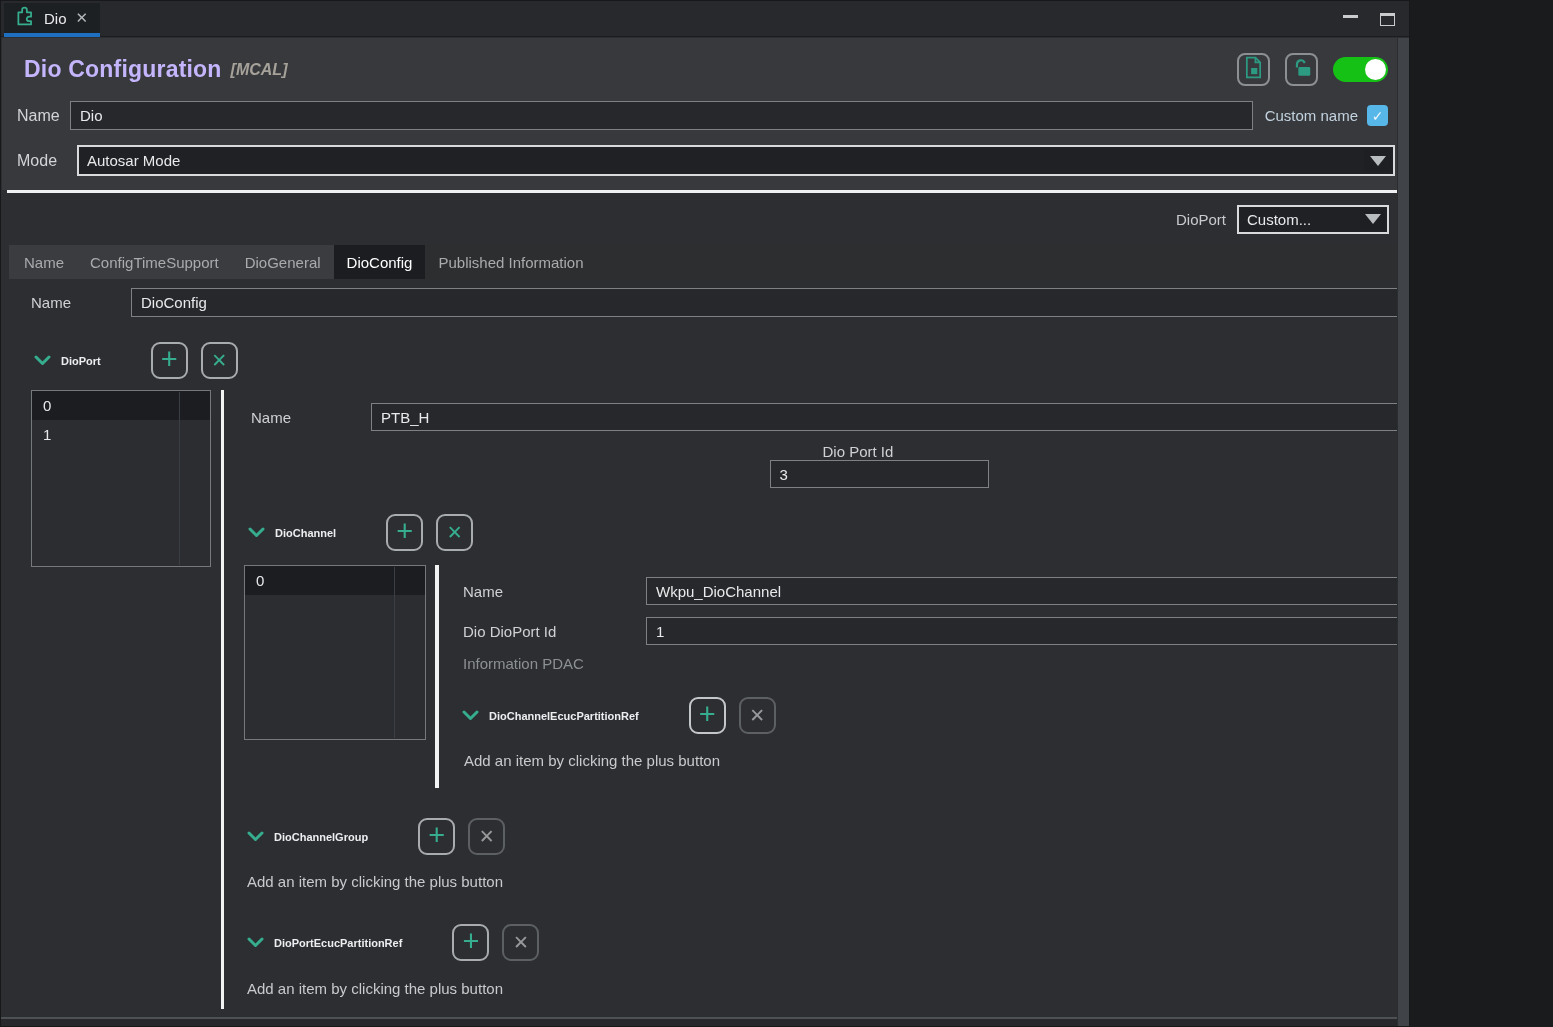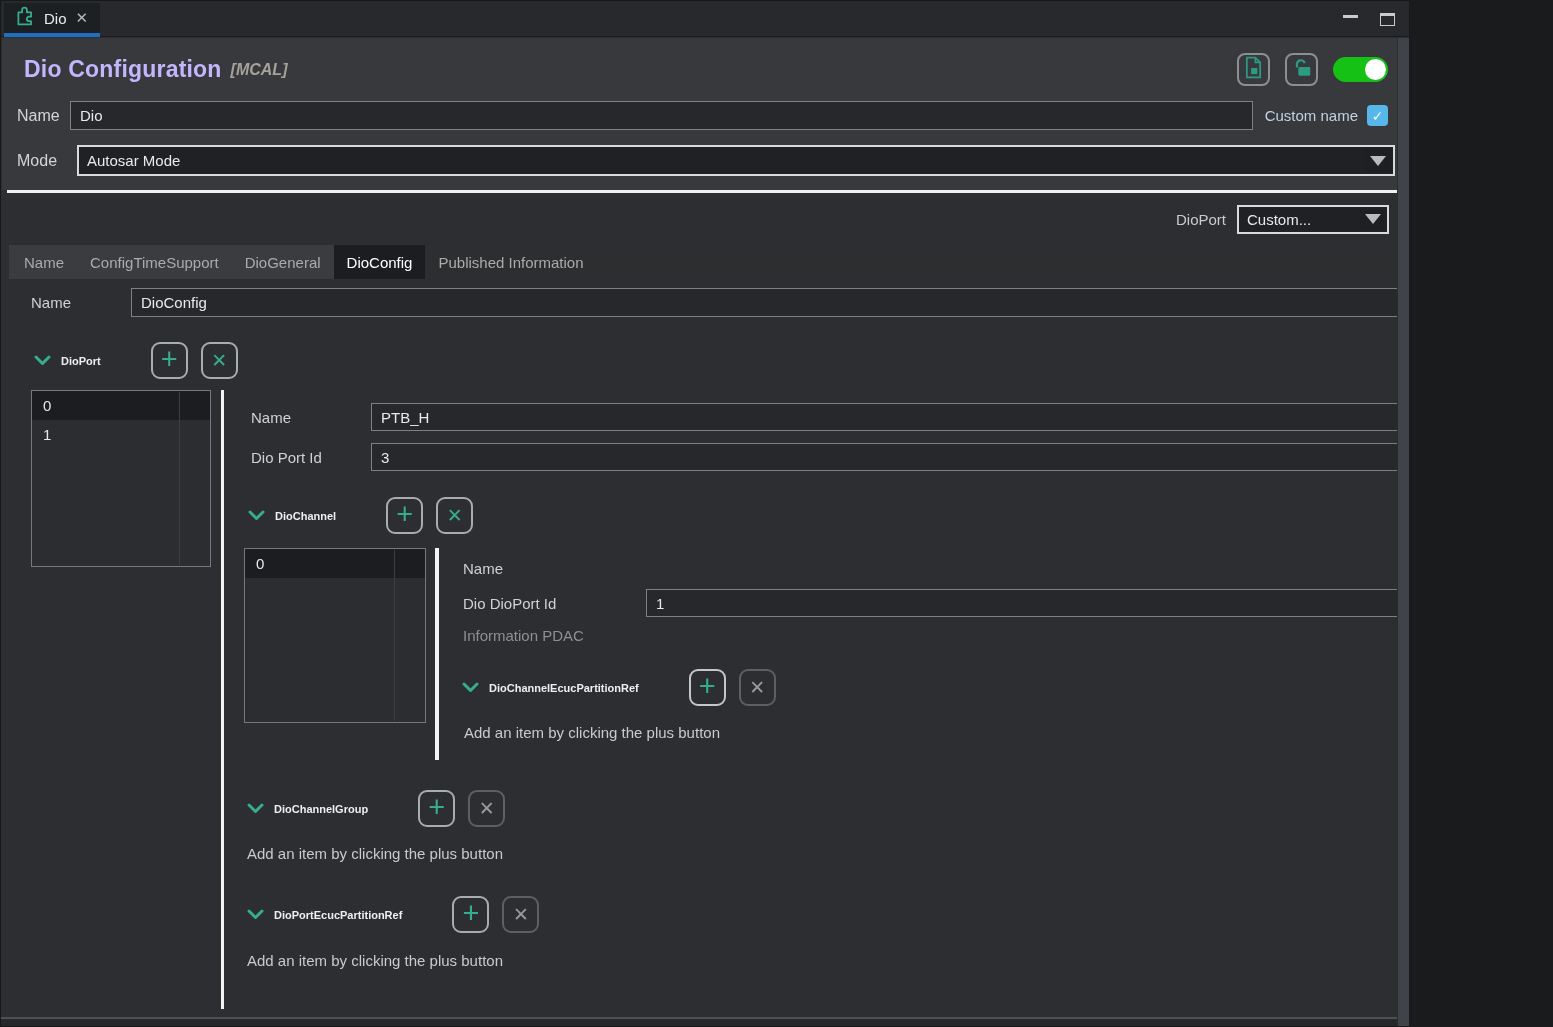--- a/index.html
+++ b/index.html
@@ -77,21 +77,21 @@
   .listbox { width:180px; border:1px solid #76797c; background:#2b2d30; position:relative; align-self:flex-start; }
   .listbox::after { content:""; position:absolute; top:1px; bottom:1px; right:30px; width:1px; background:#3a3f45; }
   .lrow { height:29px; line-height:29px; padding-left:11px; color:#e8e9ea; font-size:15px; cursor:pointer; }
   .lrow.selected { background:#1b1d20; }
   .list-dioport { height:177px; }
   .vsplit { width:3px; background:#f2f3f3; margin-left:10px; flex:0 0 auto; }
   .detail { flex:1 1 auto; margin-left:20px; min-width:0; }
 
   .frow { display:flex; align-items:center; }
   .detail > .frow { margin-top:13px; margin-right:28px; }
-  .detail > .frow + .frow { margin-top:12px; }
+  .detail > .frow + .frow { margin-top:12px;flex-direction:column; }
   .detail .flabel { width:127px; padding-left:7px; }
   .frow .text-input { height:28px; }
 
   .hdr-diochannel { margin:26px 0 0 4px; }
   .diochannel-body { display:flex; align-items:stretch; margin-top:14px; }
   .list-diochannel { width:182px; height:175px; }
   .vsplit2 { width:4px; background:#f2f3f3; margin-left:9px; flex:0 0 auto; }
   .chdetail { flex:1 1 auto; margin-left:18px; min-width:0; padding-bottom:19px; }
   .chdetail .frow { margin-top:12px; margin-right:35px; }
   .chdetail .frow.first { margin-top:12px; }
@@ -250,20 +250,21 @@
 
         <div class="diochannel-body">
           <div class="listbox list-diochannel">
             <div class="lrow selected">0</div>
           </div>
           <div class="vsplit2"></div>
 
           <div class="chdetail">
             <div class="frow first">
               <span class="flabel">Name</span>
+              <input class="text-input grow" value="Wkpu_DioChannel" style="">
             </div>
             <div class="frow">
               <span class="flabel">Dio DioPort Id</span>
               <input class="text-input grow" value="1" style="">
             </div>
             <div class="frow vw">
               <span class="flabel dim">Information PDAC</span>
             </div>
 
             <div class="section-hdr hdr-ecuc">

